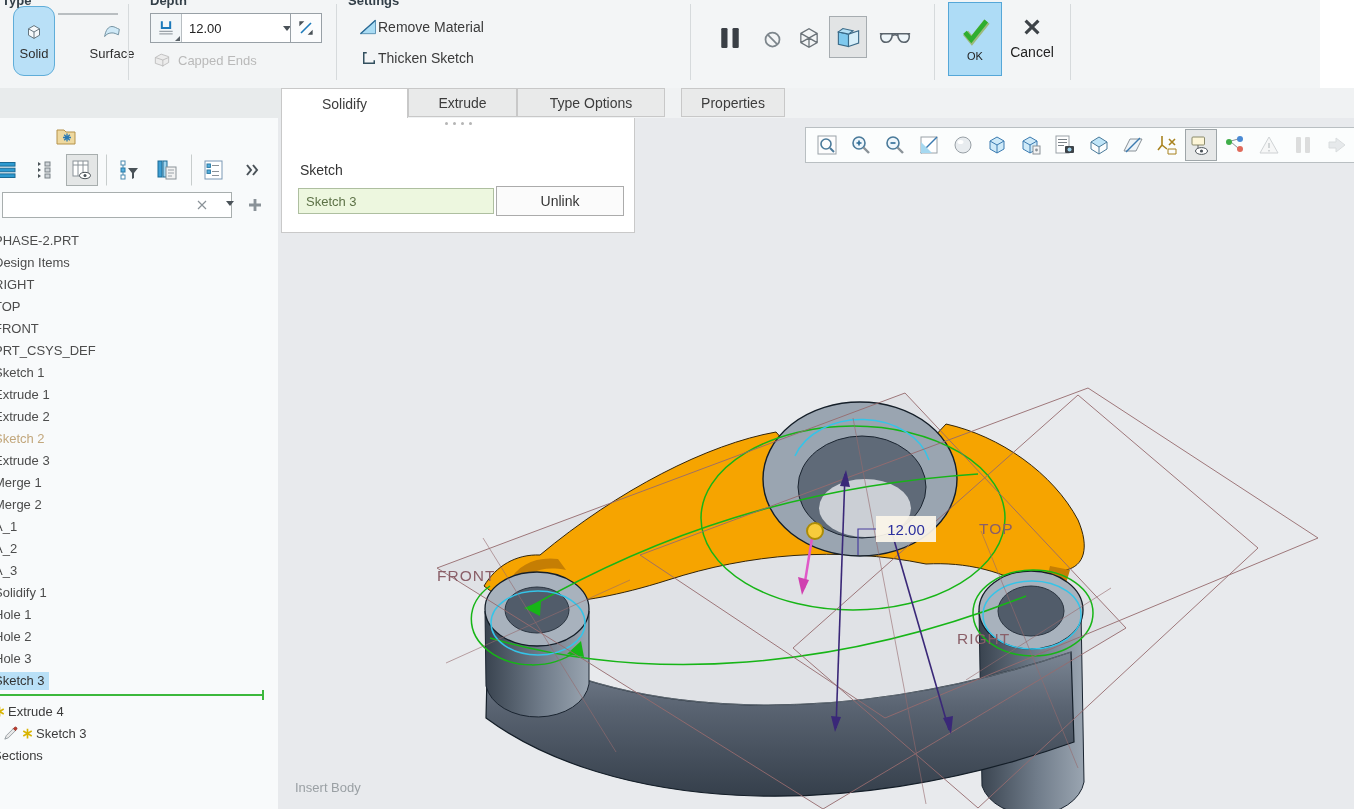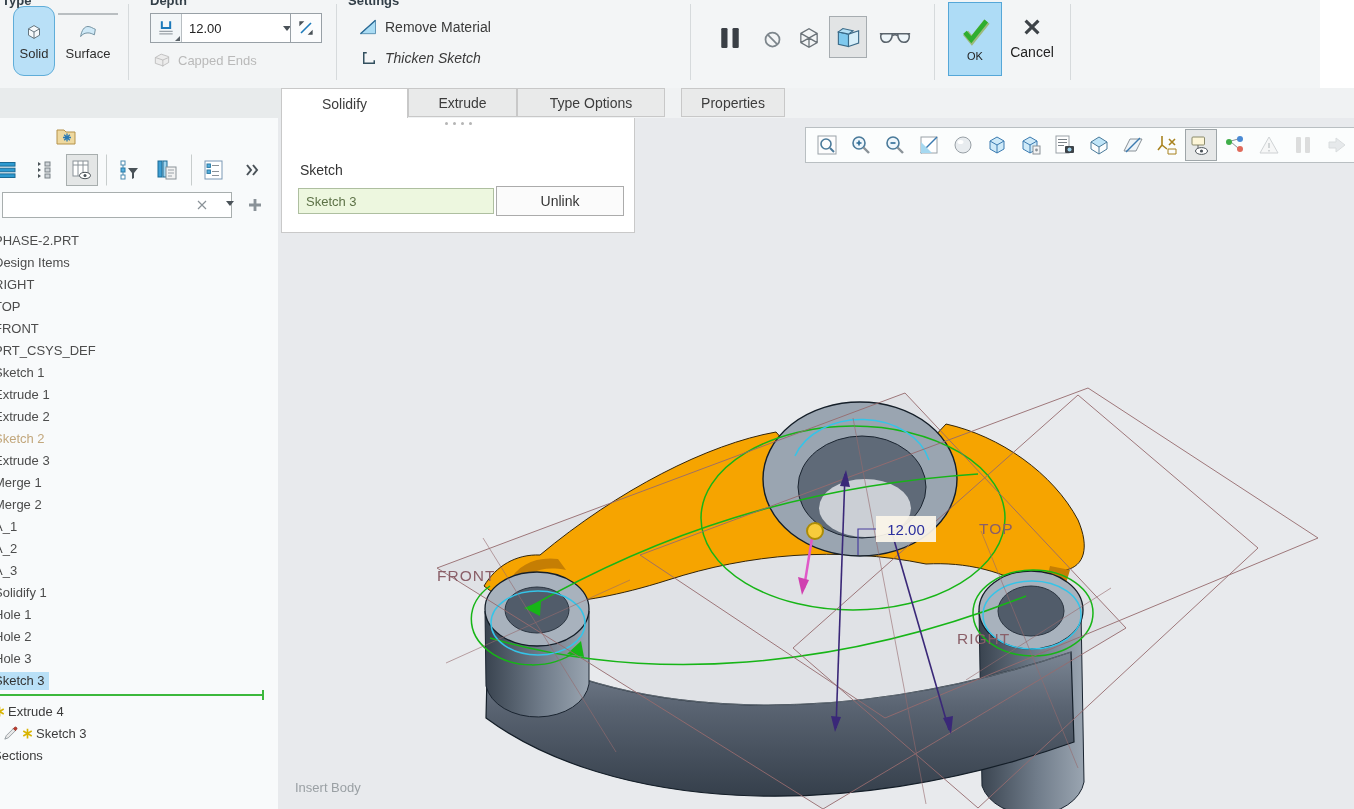--- a/index.html
+++ b/index.html
@@ -6,33 +6,33 @@
   #app{position:relative;width:1354px;height:809px;overflow:hidden;background:#fff;user-select:none;}
   svg.ic{display:block;}
 
   
   #ribbon{position:absolute;left:0;top:0;width:1320px;height:88px;background:#f3f5f6;border-bottom:6px solid #701a75;overflow:hidden;}
   .grp-label{position:absolute;top:-7px;font-size:13px;font-weight:700;color:#333f48;}
   .vsep{position:absolute;top:4px;bottom:8px;width:1px;background:#d6dadc;}
   .tool-btn{display:flex;flex-direction:column;align-items:center;justify-content:center;gap:3px;border:1px solid transparent;font-size:13px;color:#2e2e2e;cursor:default;}
   .tool-btn.sel{background:#b9e0f7;border-color:#5fadd9;border-radius:11px;}
   #btn-solid{position:absolute;left:13px;top:6px;width:40px;height:68px;}
-  #btn-surface{position:absolute;left:55px;top:6px;width:64px;height:68px;}
+  #btn-surface{position:absolute;left:55px;top:6px;width:64px;height:68px;padding-left:24px;}
   #surface-topline{position:absolute;left:58px;top:13px;width:60px;height:2px;background:#b9bec1;}
   #depth-ctl{position:absolute;left:150px;top:13px;height:28px;display:flex;border:1px solid #98a0a6;background:#fff;}
   #depth-type{width:30px;display:flex;align-items:center;justify-content:center;background:#f2f6f8;border-right:1px solid #b8bec2;position:relative;}
   #depth-type::after{content:"";position:absolute;right:1px;bottom:1px;border-left:5px solid transparent;border-bottom:5px solid #5a6268;}
   #depth-val{width:88px;display:flex;align-items:center;padding-left:7px;font-size:13px;color:#222;}
   #depth-caret{width:20px;display:flex;align-items:center;justify-content:center;}
   .caret-down{width:0;height:0;border-left:4px solid transparent;border-right:4px solid transparent;border-top:5px solid #4a5258;}
   #flip-btn{position:absolute;left:290px;top:13px;width:30px;height:28px;border:1px solid #98a0a6;background:#fbfcfd;display:flex;align-items:center;justify-content:center;}
   #capped{position:absolute;left:152px;top:50px;display:flex;align-items:center;gap:6px;font-size:13px;color:#b9b9b9;}
-  .chk-row{position:absolute;display:flex;align-items:center;gap:7px;font-size:14px;color:#3a3a3a;}
+  .chk-row{position:absolute;display:flex;align-items:center;gap:0;font-size:14px;color:#3a3a3a;}
   #row-remove{left:358px;top:17px;}
-  #row-thicken{left:360px;top:49px;font-style:italic;}
+  #row-thicken{left:360px;top:49px;}
   .pv-btn{position:absolute;display:flex;align-items:center;justify-content:center;border:1px solid transparent;}
   .pv-btn.pressed{background:#e2e4e5;border-color:#a6acb0;}
   #ok-btn{position:absolute;left:948px;top:2px;width:52px;height:72px;background:#aedcf6;border:1px solid #55a7d8;display:flex;flex-direction:column;align-items:center;justify-content:center;gap:4px;font-size:11px;color:#222;}
   #cancel-btn{position:absolute;left:1002px;top:2px;width:60px;height:72px;display:flex;flex-direction:column;align-items:center;justify-content:center;gap:6px;font-size:14px;color:#222;}
 
   
   #tabrow{position:absolute;left:0;top:88px;width:1354px;height:30px;background:#f0f2f3;border-bottom:1px solid #bfc3c5;}
   #tabrow-left{position:absolute;left:0;top:0;width:281px;height:30px;background:#e8ebec;}
   .tab{position:absolute;top:0;height:29px;display:flex;align-items:center;justify-content:center;font-size:14px;color:#3c3c3c;background:#e9eaea;border:1px solid #c8c8c8;box-sizing:border-box;}
   .tab.active{background:#fff;border-bottom:none;height:31px;z-index:5;border-color:#c8c8c8;}

